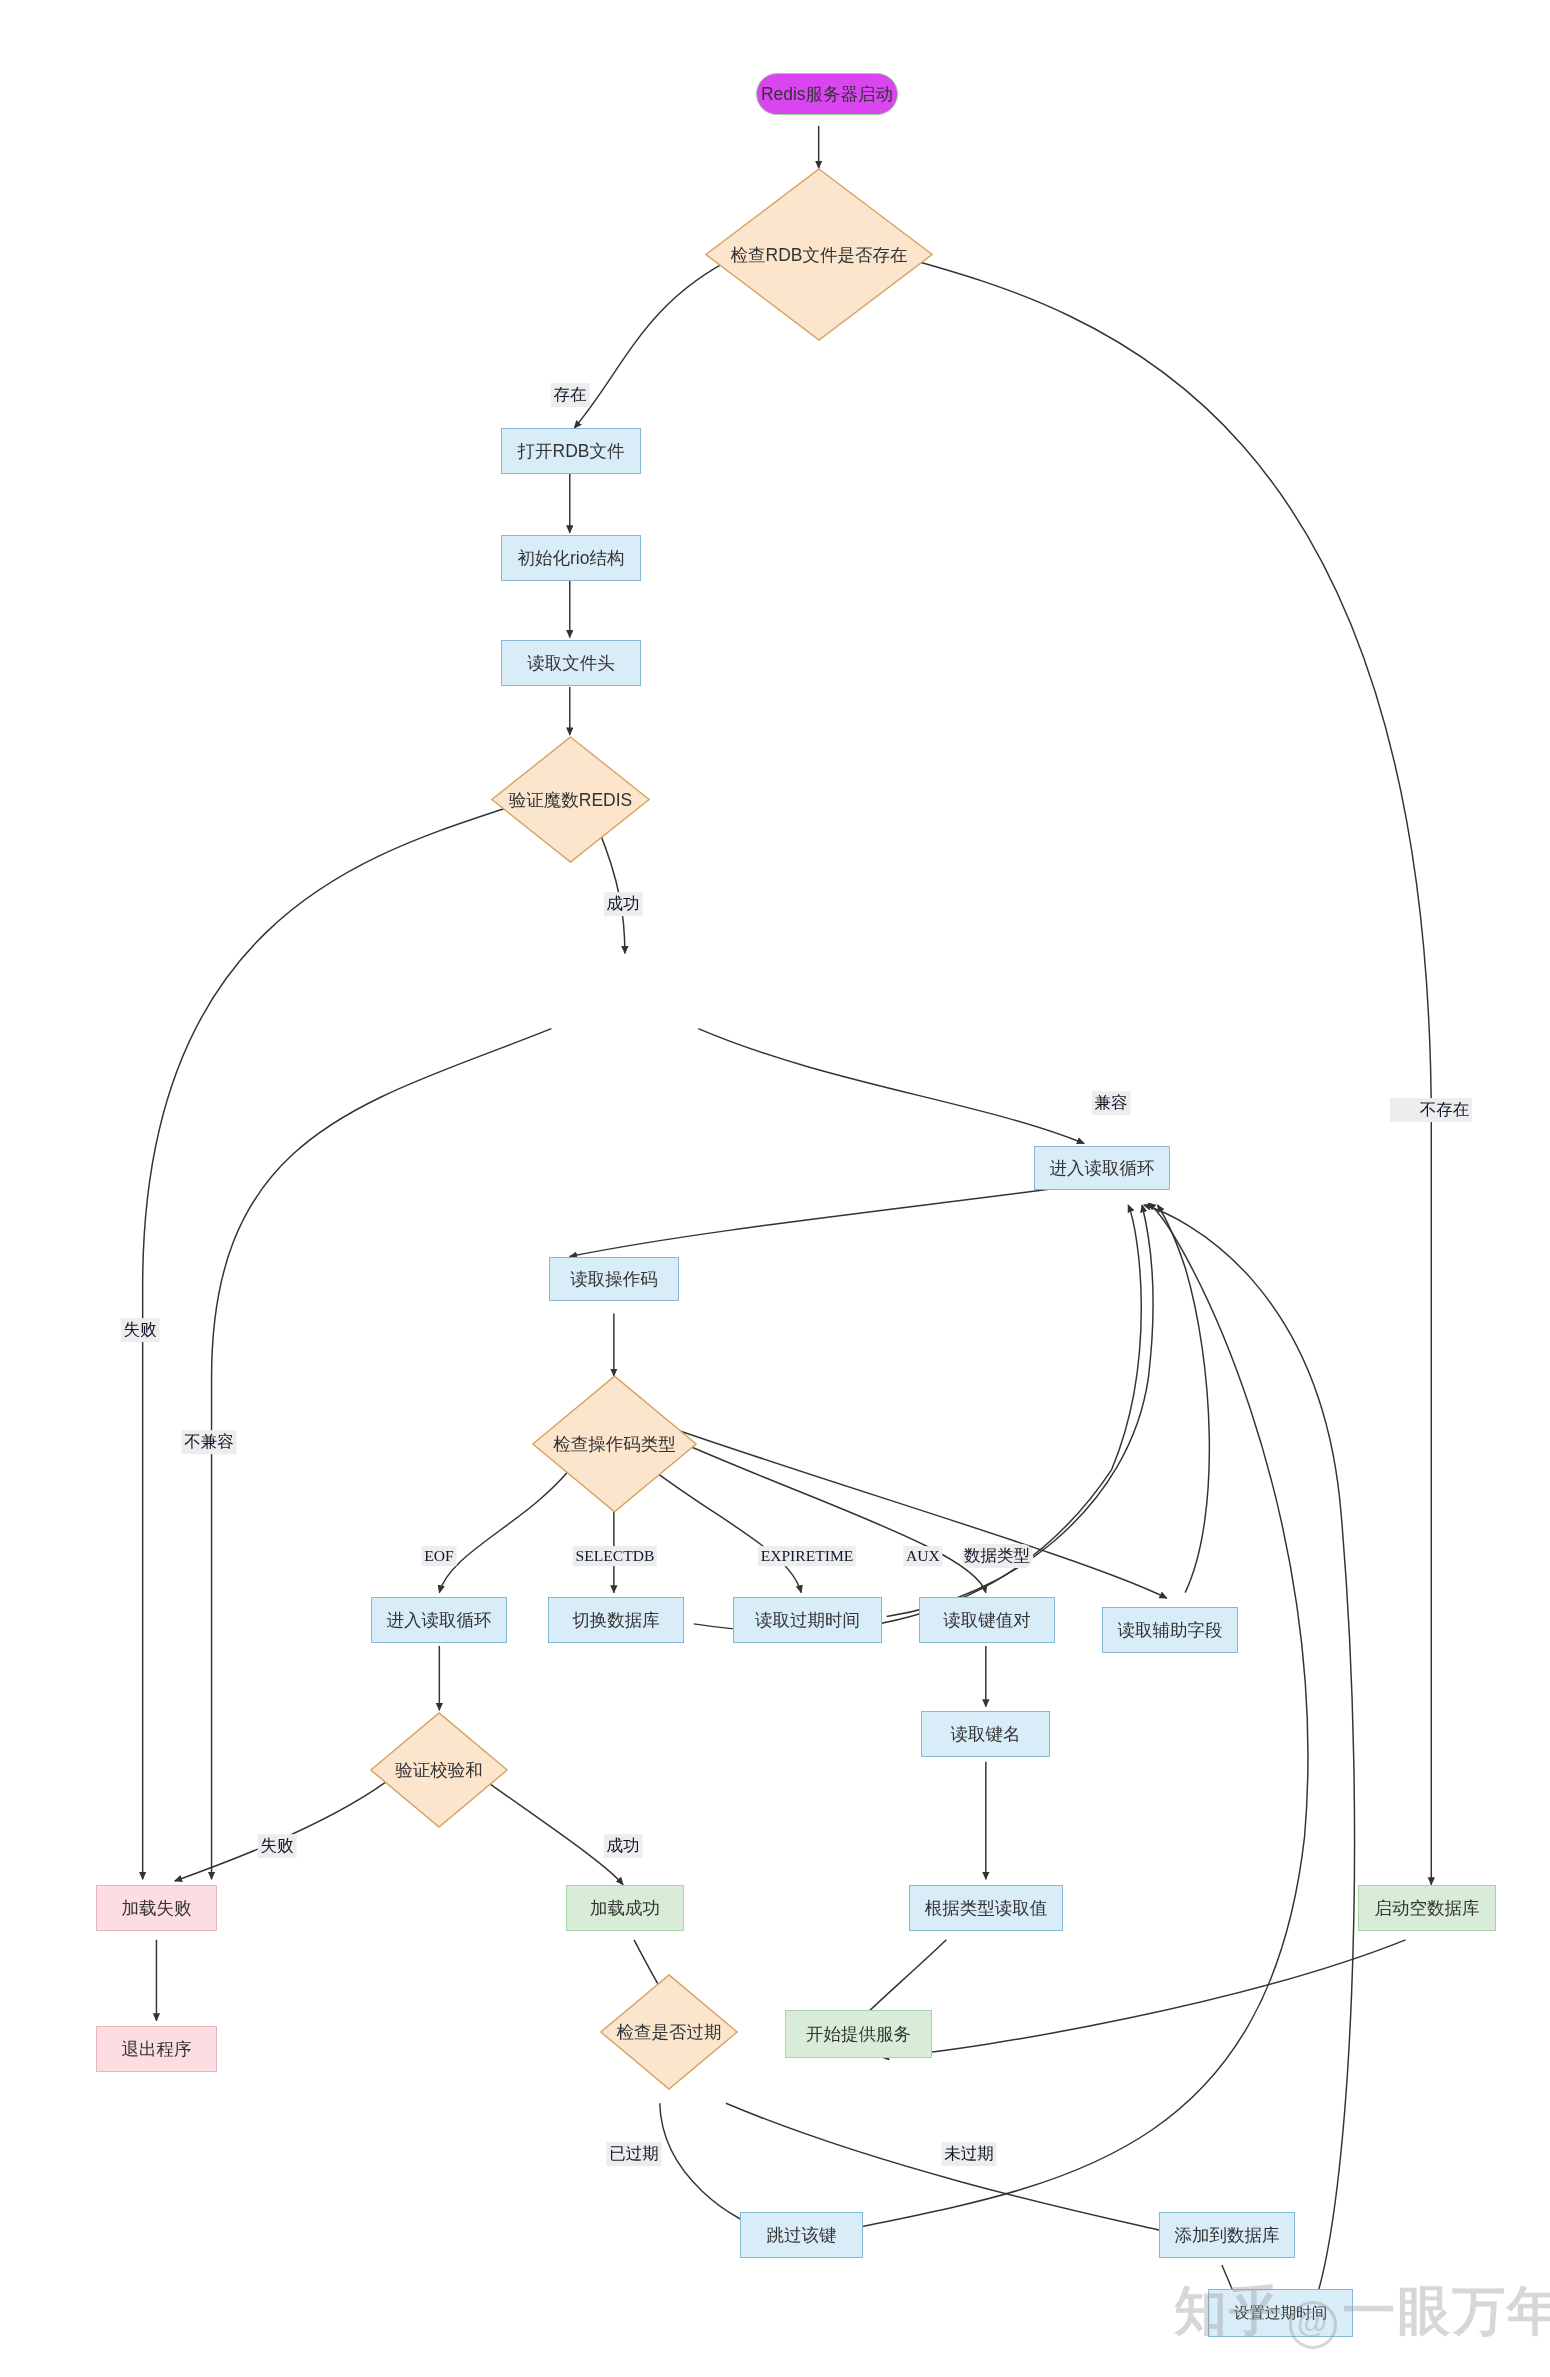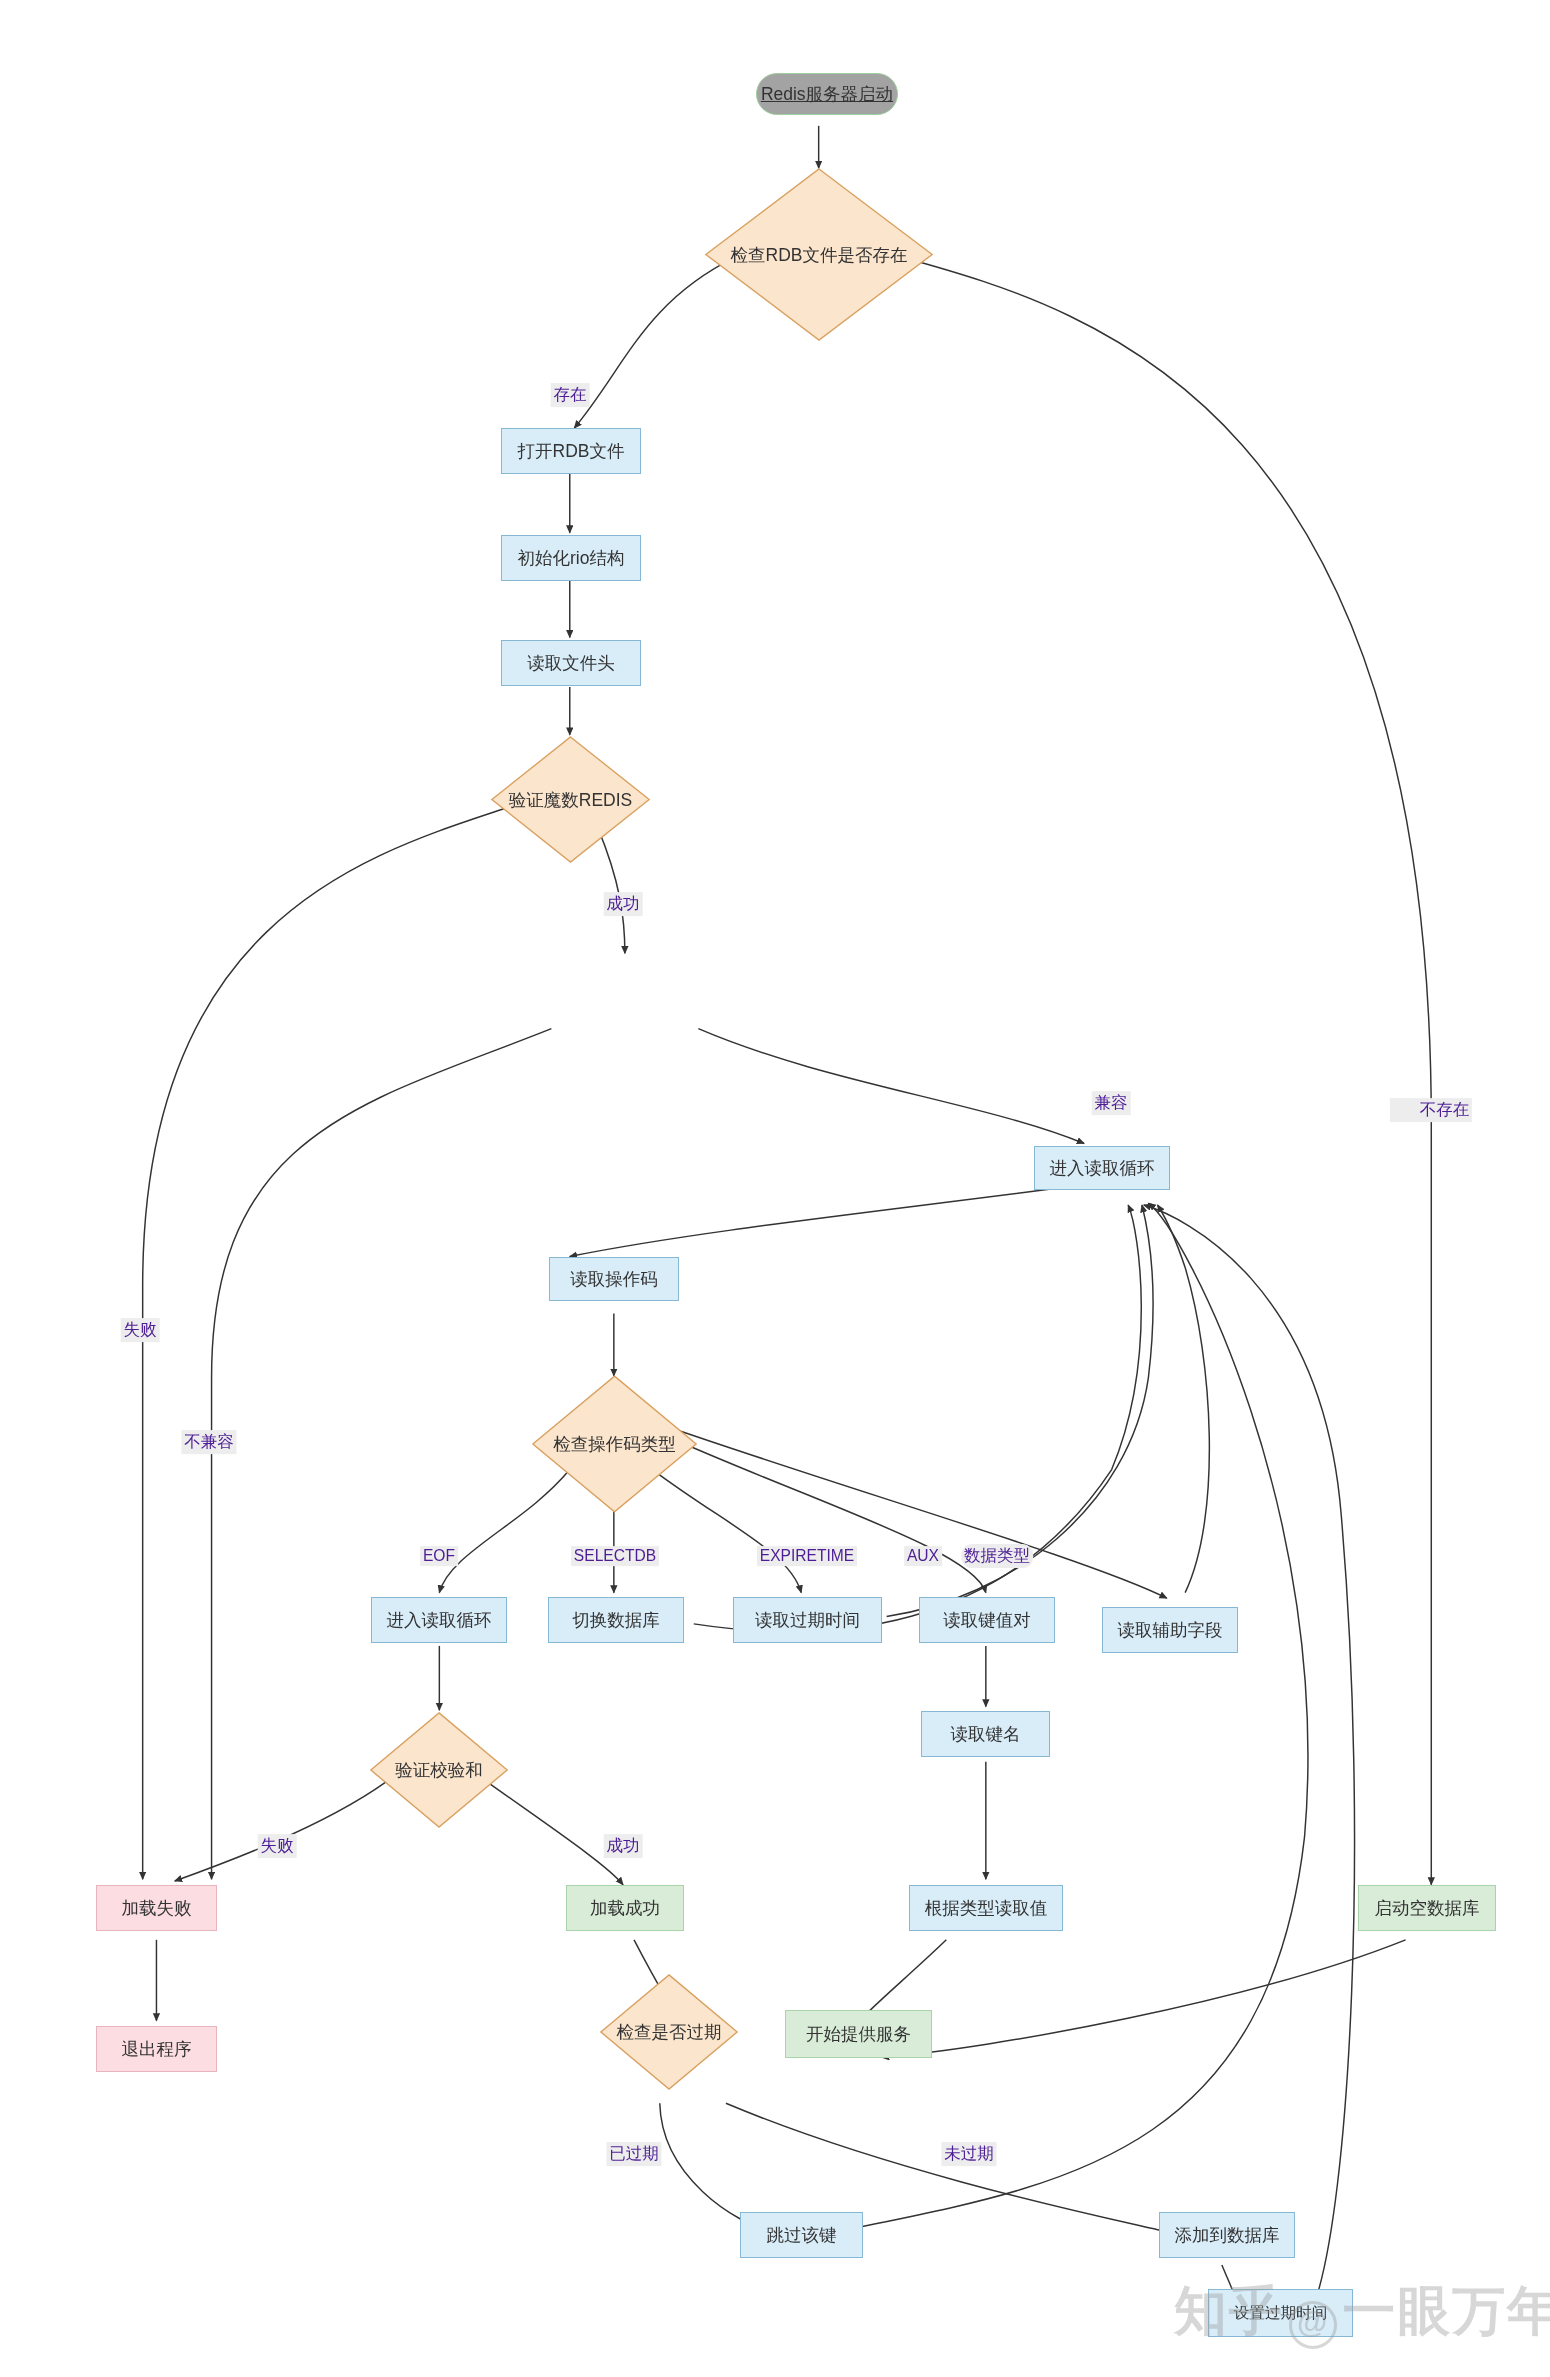--- a/index.html
+++ b/index.html
@@ -34,23 +34,22 @@
     color: #333333;
     line-height: 1.2;
     z-index: 3;
   }
   .node-rect {
     border: 1.4px solid #86b8d6;
     background: #d9edf9;
   }
   .node-start {
     border: 1.4px solid #9ecf9e;
-    background: #a3a3a3;
+    background: #d946ef;
     border-radius: 26px;
-    text-decoration: underline;
   }
   .node-success {
     border: 1.4px solid #a9d4a9;
     background: #d8ecd8;
   }
   .node-fail {
     border: 1.4px solid #e8b4bd;
     background: #fbdde2;
   }
   .diamond-wrap {
@@ -69,26 +68,27 @@
     left: 50%;
     transform: translate(-50%, -50%);
     white-space: nowrap;
     font-size: 17.5px;
     color: #333333;
     z-index: 2;
   }
   .edge-label {
     position: absolute;
     font-size: 16.5px;
-    color: #4c1d95;
+    color: #0f172a;
     background: #ededed;
     padding: 0.9px 2.8px;
     white-space: nowrap;
     transform: translate(-50%, -50%);
     z-index: 4;
+    font-family: Liberation Serif, serif;
   }
   .edge-label.latin { font-size: 15.6px; }
   .watermark {
     position: absolute;
     z-index: 6;
     color: rgba(150,150,150,0.38);
     font-size: 53px;
     font-weight: bold;
     white-space: nowrap;
     letter-spacing: 1.8px;

